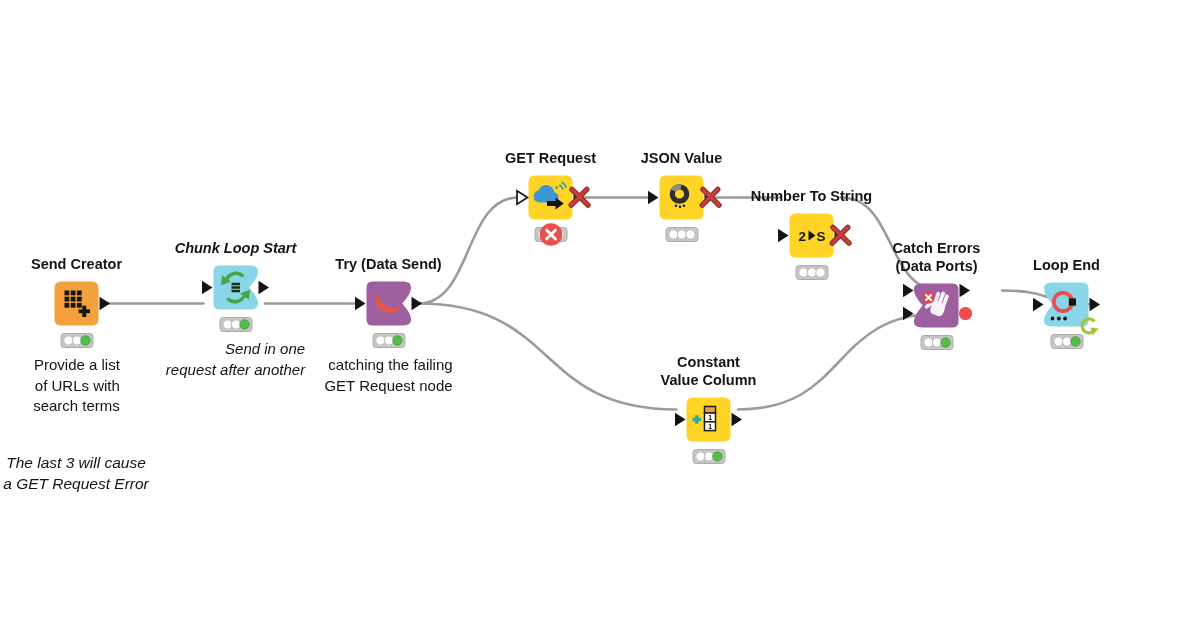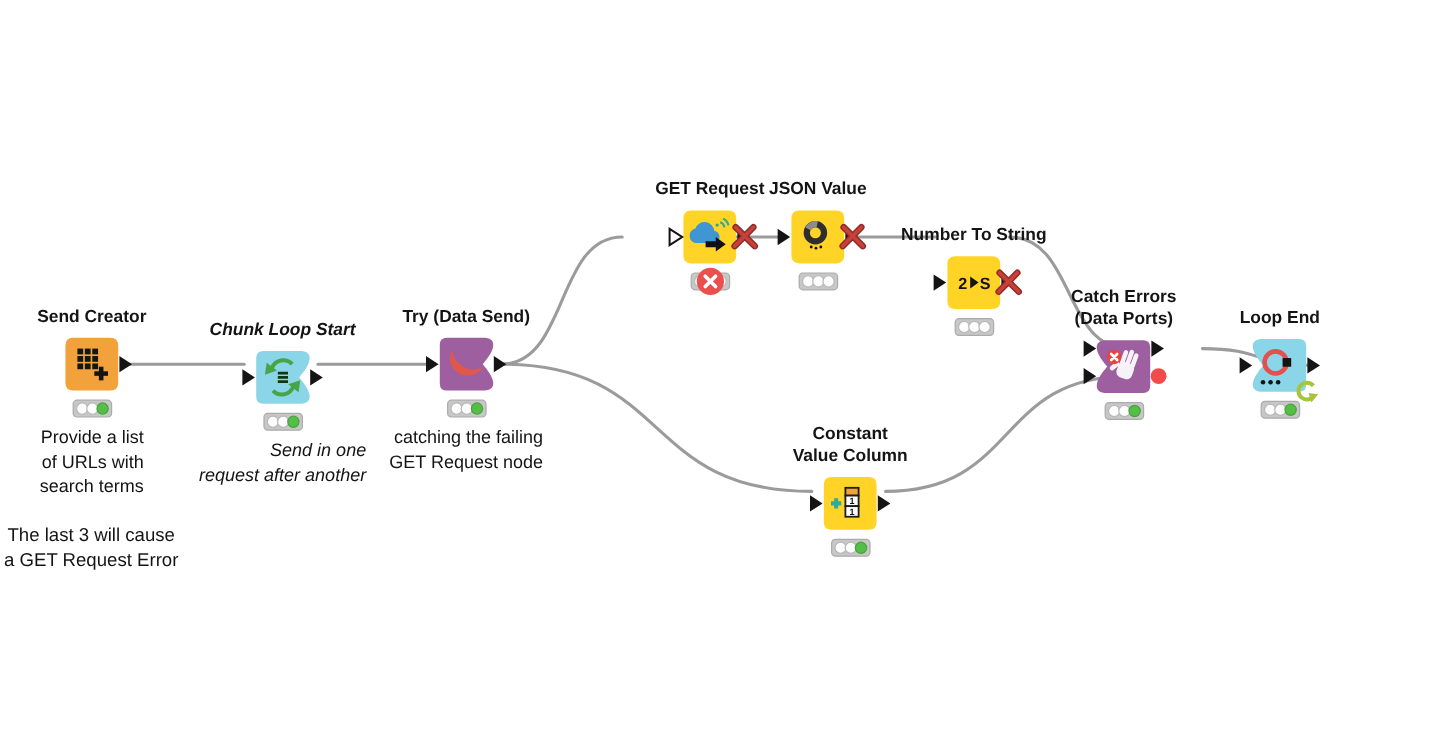--- a/index.html
+++ b/index.html
@@ -11,22 +11,22 @@
   .node-body{position:absolute;left:0;top:0;overflow:visible;}
   .node-label{position:absolute;bottom:53px;left:50%;transform:translateX(-50%);
               font-weight:bold;font-size:14.5px;line-height:17.5px;color:#141414;
               text-align:center;white-space:pre-line;width:max-content;}
   .node-comment{position:absolute;top:74px;left:50%;transform:translateX(-50%);
               font-size:15px;line-height:20.5px;color:#141414;text-align:right;
               white-space:pre-line;width:max-content;}
   .traffic-light{position:absolute;top:52px;left:50%;transform:translateX(-50%);
               width:33px;height:15px;}
   .traffic-light svg{overflow:visible;display:block;}
-  .note{position:absolute;left:0px;top:436px;width:152px;font-size:15.5px;line-height:21px;
-        color:#141414;text-align:center;white-space:pre-line;}
+  .note{position:absolute;left:0px;top:452px;width:152px;font-size:15.5px;line-height:21px;
+        color:#141414;text-align:center;white-space:pre-line;font-style:italic;}
 </style>
 </head>
 <body>
 
 <div class="canvas">
   <svg id="wires" width="1200" height="630">
       <path d="M 106 303.5 L 203.5 303.5" fill="none" stroke="#9b9b9b" stroke-width="2.6" stroke-linecap="round"></path>
       <path d="M 265 303.5 L 356.5 303.5" fill="none" stroke="#9b9b9b" stroke-width="2.6" stroke-linecap="round"></path>
       <path d="M 418 303.5 C 473.275 303.5 463.225 197.5 518.5 197.5" fill="none" stroke="#9b9b9b" stroke-width="2.6" stroke-linecap="round"></path>
       <path d="M 418 303.5 C 560.175 303.5 534.325 409.5 676.5 409.5" fill="none" stroke="#9b9b9b" stroke-width="2.6" stroke-linecap="round"></path>
@@ -63,21 +63,21 @@
             <rect x="0.5" y="0.5" width="32" height="14" rx="3.2" fill="#C7C7C7" stroke="#ABABAB"></rect>
             <circle cx="8" cy="7.5" r="4.7" fill="#FDFDFD" stroke="#B8B8B8"></circle>
             <circle cx="16.5" cy="7.5" r="4.7" fill="#FDFDFD" stroke="#B8B8B8"></circle>
             <circle cx="25" cy="7.5" r="4.7" fill="#55BE49" stroke="#47A33B"></circle>
           </svg>
         </div>
         <div class="node-comment">Provide a list
 of URLs with
 search terms</div>
       </div>
-      <div class="node" style="left: 213px; top: 292px; font-style: italic;">
+      <div class="node" style="left: 213px; top: 265px; font-style: italic;">
         <div class="node-label">Chunk Loop Start</div>
         <svg width="45" height="45" viewBox="0 0 45 45" style="overflow:visible" class="node-body">
           <path d="M 6.5 0.5 H 36.5 C 42.5 0.5 45.4 2.6 45 7.2 C 44.6 12.4 40.2 17.8 36.3 22.5 C 40.2 27.2 44.6 32.6 45 37.8 C 45.4 42.4 42.5 44.5 36.5 44.5 H 6.5 Q 0.5 44.5 0.5 38.5 V 6.5 Q 0.5 0.5 6.5 0.5 Z" fill="#8BD5E8"></path>
           <g>
             <g>
               <path d="M 30.5 11.5 A 10.2 10.2 0 0 0 13.5 15" fill="none" stroke="#47A447" stroke-width="3.4"></path>
               <polygon points="9.2,10.2 17.8,16.8 7.8,20.2" fill="#47A447"></polygon>
               <path d="M 14.5 33.5 A 10.2 10.2 0 0 0 31.5 30" fill="none" stroke="#47A447" stroke-width="3.4"></path>
               <polygon points="35.8,34.8 27.2,28.2 37.2,24.8" fill="#47A447"></polygon>
               <path d="M 18.5 19 H 27 M 18.5 22.5 H 27 M 18.5 26 H 27" stroke="#143514" stroke-width="2.3" fill="none"></path>
@@ -113,21 +113,21 @@
           <svg width="33" height="15" viewBox="0 0 33 15">
             <rect x="0.5" y="0.5" width="32" height="14" rx="3.2" fill="#C7C7C7" stroke="#ABABAB"></rect>
             <circle cx="8" cy="7.5" r="4.7" fill="#FDFDFD" stroke="#B8B8B8"></circle>
             <circle cx="16.5" cy="7.5" r="4.7" fill="#FDFDFD" stroke="#B8B8B8"></circle>
             <circle cx="25" cy="7.5" r="4.7" fill="#55BE49" stroke="#47A33B"></circle>
           </svg>
         </div>
         <div class="node-comment">catching the failing
 GET Request node</div>
       </div>
-      <div class="node" style="left: 528px; top: 175px; margin-left: 41px;">
+      <div class="node" style="left: 528px; top: 175px;">
         <div class="node-label">GET Request</div>
         <svg width="45" height="45" viewBox="0 0 45 45" style="overflow:visible" class="node-body">
           <path d="M 7 0.5 H 38 Q 44.5 0.5 44.5 7 V 38 Q 44.5 44.5 38 44.5 H 7 Q 0.5 44.5 0.5 38 V 7 Q 0.5 0.5 7 0.5 Z" fill="#FFD426"></path>
           <g>
             <g>
               <path d="M 10 27.5 H 27.5 A 5.4 5.4 0 0 0 26.2 17.3 A 8.1 8.1 0 0 0 10.5 15.4 A 6.3 6.3 0 0 0 10 27.5 Z" fill="#3E97D3"></path>
               <circle cx="28.6" cy="12.6" r="1.4" fill="#2FA79A"></circle>
               <path d="M 31.2 10.2 a 5 5 0 0 1 3.4 4.3 M 33.6 7.2 a 8 8 0 0 1 4.4 5.6" stroke="#2FA79A" stroke-width="1.8" fill="none"></path>
               <path d="M 19 26 h 8.5 v -3.6 l 8.3 6.1 -8.3 6.1 v -3.6 h -8.5 z" fill="#111"></path>
             </g>

